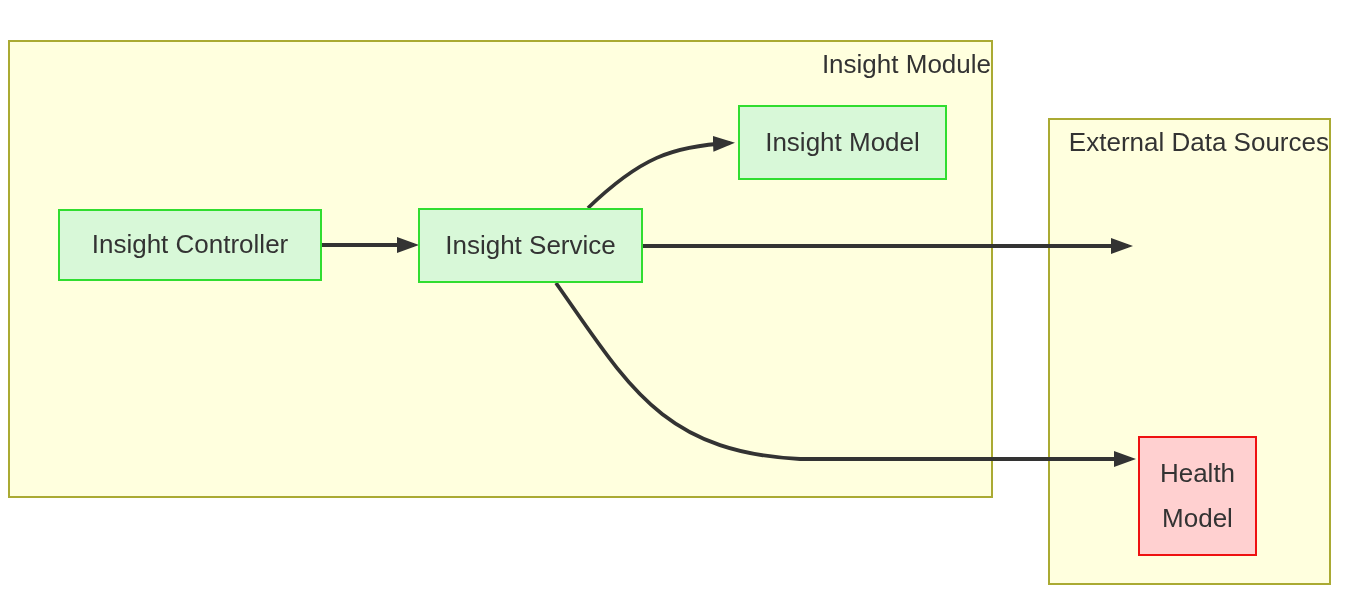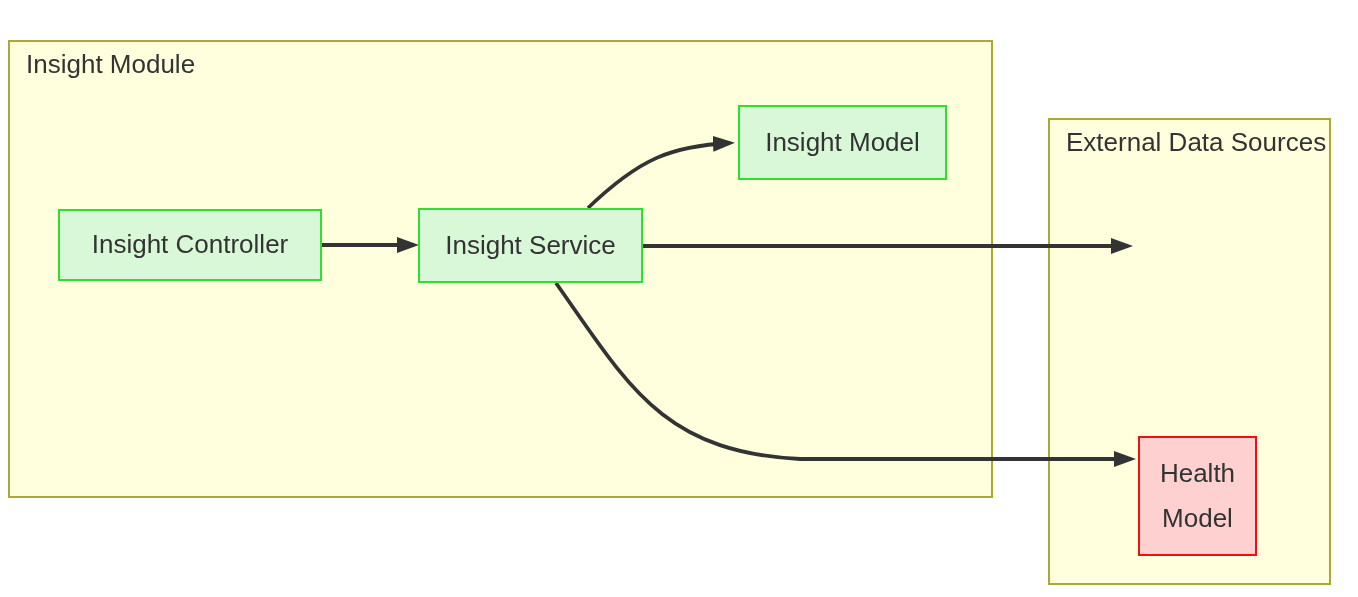--- a/index.html
+++ b/index.html
@@ -30,21 +30,21 @@
     background: var(--cluster-fill, #ffffde);
     border: 2px solid var(--cluster-border, #aaaa33);
     box-sizing: border-box;
     z-index: 1;
   }
   .cluster-title {
     position: absolute;
     top: 7px;
     left: 16px;
     right: 0;
-    text-align: left;
+    text-align: right;
     font-size: 26px;
     white-space: nowrap;
   }
   #cluster-insight-module { left: 8px;    top: 40px;  width: 985px; height: 458px; }
   #cluster-external       { left: 1048px; top: 118px; width: 283px; height: 467px; }
 
   .node {
     position: absolute;
     box-sizing: border-box;
     display: flex;

